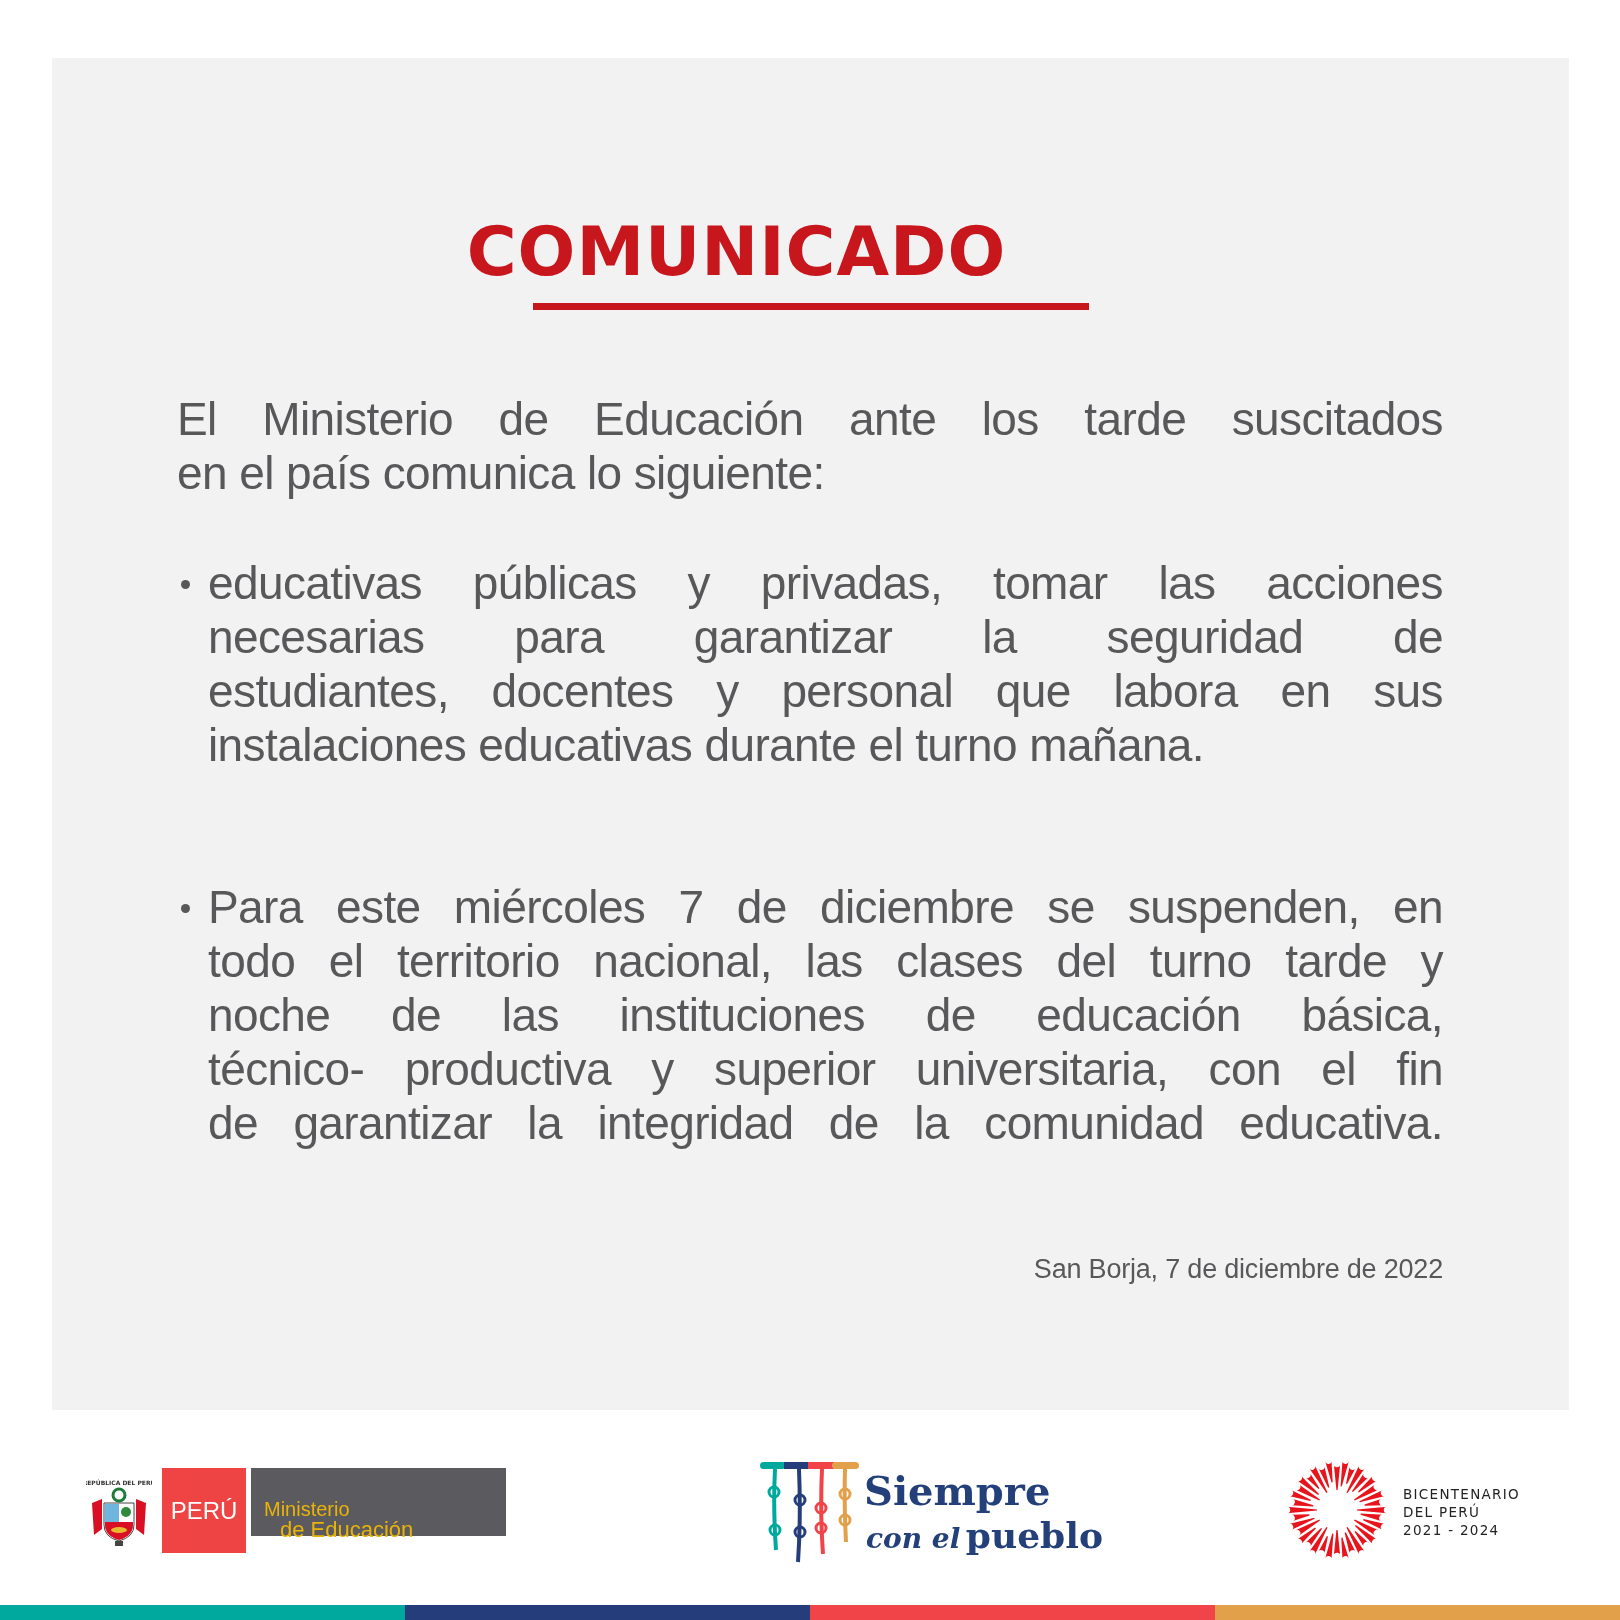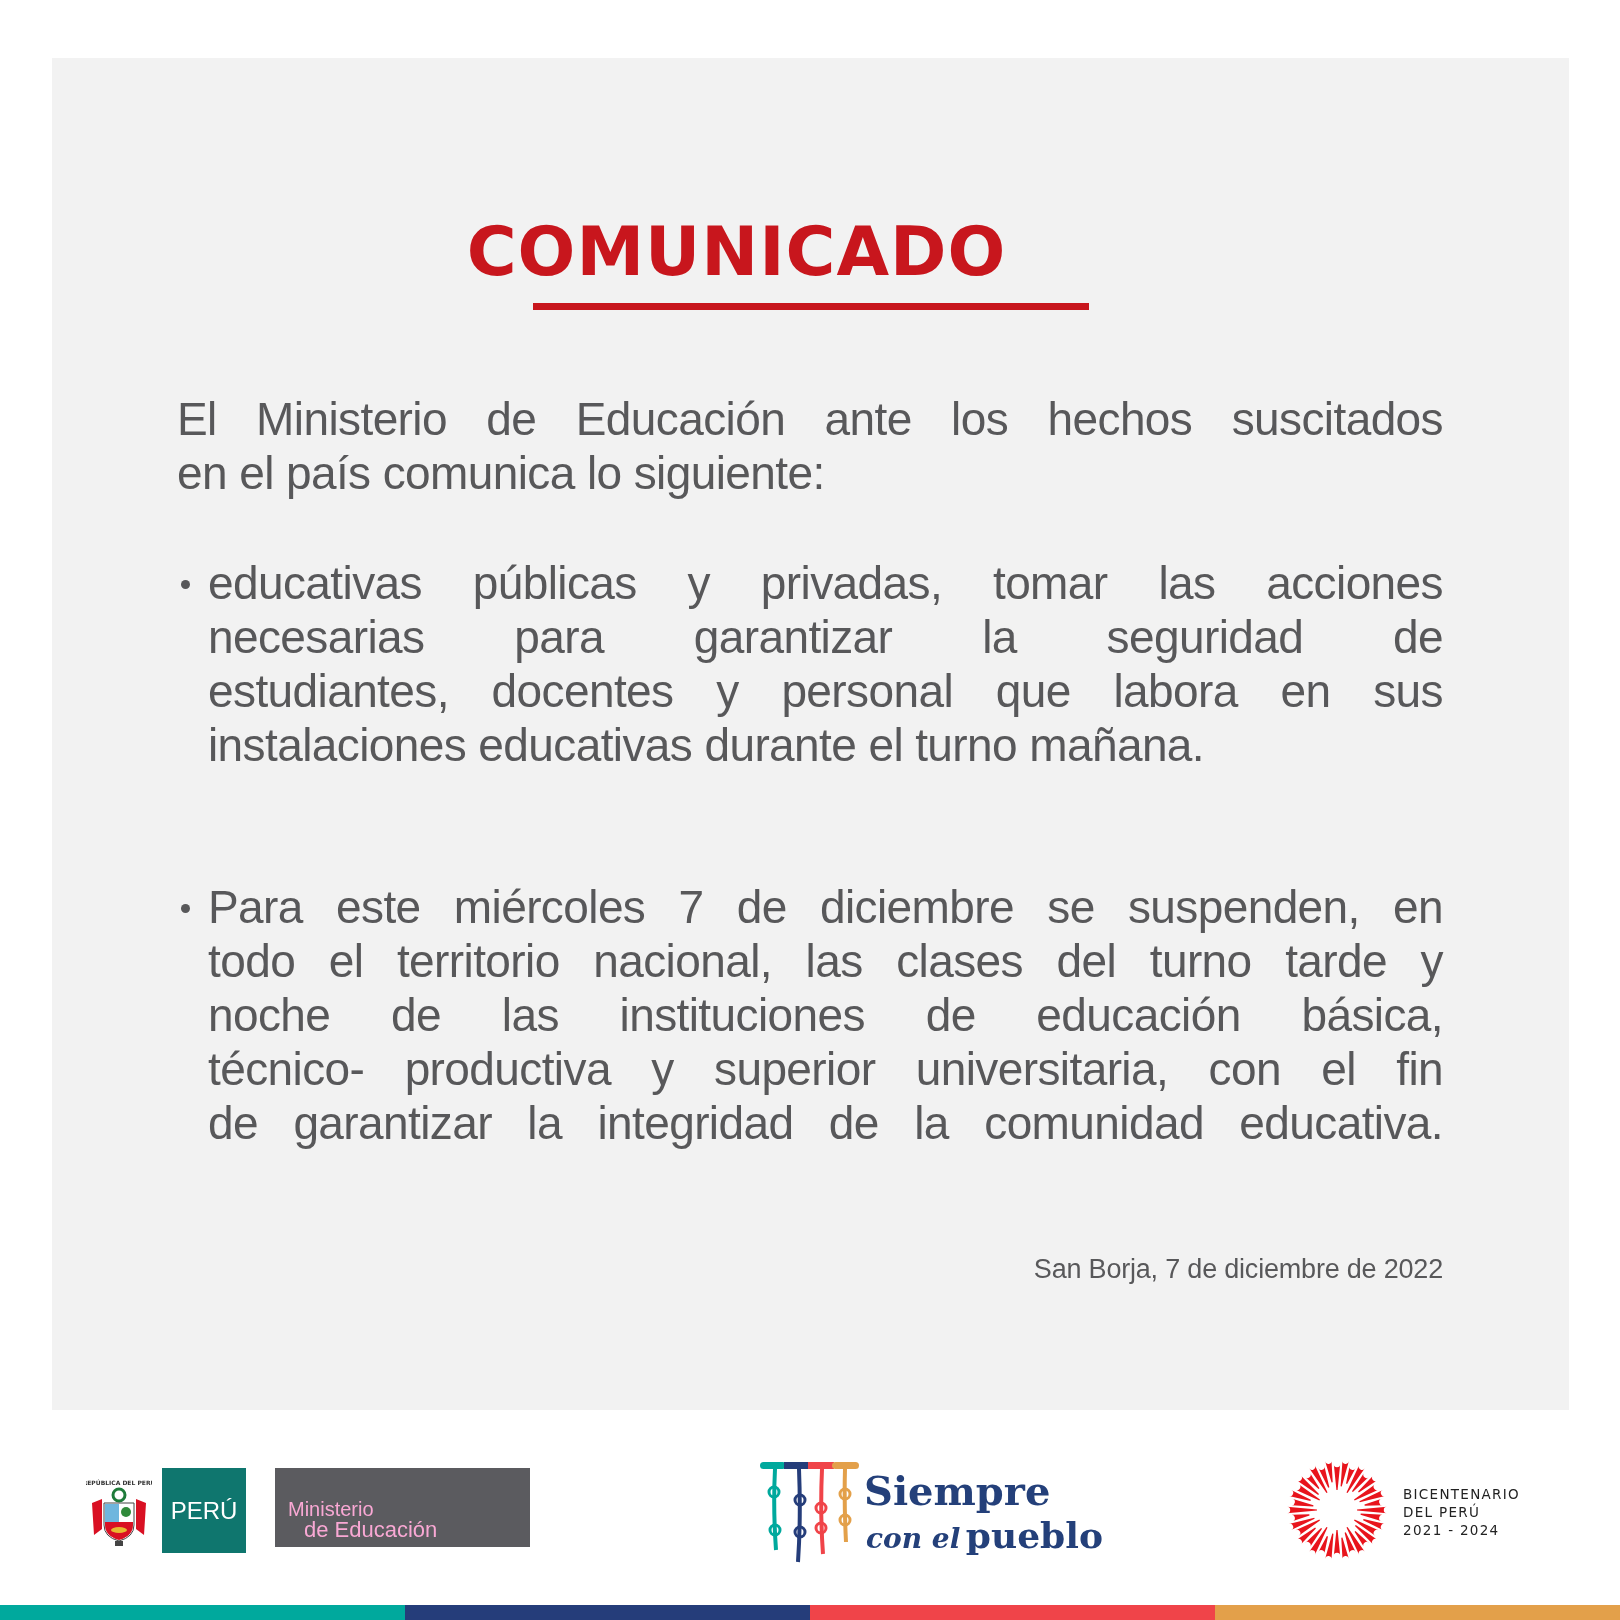--- a/index.html
+++ b/index.html
@@ -42,25 +42,25 @@
   .date {
     position: absolute; right: 177px; top: 1252px; color: #58585a;
     font-family: "Liberation Sans", sans-serif; font-size: 27px; line-height: 34px;
     letter-spacing: -0.2px;
   }
   
   .footer { position: absolute; left: 0; top: 1410px; width: 1620px; height: 210px; }
   .coat { position: absolute; left: 86px; top: 63px; width: 66px; height: 76px; }
   .peru-box {
     position: absolute; left: 162px; top: 58px; width: 84px; height: 85px;
-    background: #0f766e; color: #ffffff; font-size: 24px; line-height: 85px; text-align: center;
+    background: #ef4444; color: #ffffff; font-size: 24px; line-height: 85px; text-align: center;
   }
   .minedu-box {
-    position: absolute; left: 251px; top: 58px; width: 255px; height: 79px;
-    background: #5b5b5f; color: #f9a8d4; margin-left: 24px;
+    position: absolute; left: 251px; top: 58px; width: 255px; height: 68px;
+    background: #5b5b5f; color: #eab308;
   }
   .minedu-box .l1 { position: absolute; left: 13px; top: 30px; font-size: 20px; line-height: 22px; }
   .minedu-box .l2 { position: absolute; left: 29px; top: 51px; font-size: 22px; line-height: 22px; }
   .quipu { position: absolute; left: 758px; top: 48px; width: 110px; height: 110px; }
   .siempre {
     position: absolute; left: 864px; top: 58px; color: #24407a;
     font-family: "DejaVu Serif", serif; font-weight: bold; font-size: 40px; line-height: 46px;
   }
   .pueblo-row { position: absolute; left: 866px; top: 104px; color: #24407a; font-family: "DejaVu Serif", serif; font-weight: bold; white-space: nowrap; }
   .pueblo-row .small { font-size: 28px; font-style: italic; }
@@ -75,21 +75,21 @@
 </style>
 </head>
 <body>
 
 <div class="panel"></div>
 
 <div class="title">COMUNICADO</div>
 <div class="title-underline"></div>
 
 <div class="body-text intro">
-  <span class="line justify">El Ministerio de Educación ante los hechos suscitados</span>
+  <span class="line justify">El Ministerio de Educación ante los tarde suscitados</span>
   <span class="line">en el país comunica lo siguiente:</span>
 </div>
 
 <div class="body-text bullet-block b1">
   <span class="bullet-dot" style="top:24px"></span>
   <div class="bullet-lines">
     <span class="line justify">educativas públicas y privadas, tomar las acciones</span>
     <span class="line justify">necesarias para garantizar la seguridad de</span>
     <span class="line justify">estudiantes, docentes y personal que labora en sus</span>
     <span class="line">instalaciones educativas durante el turno mañana.</span>

